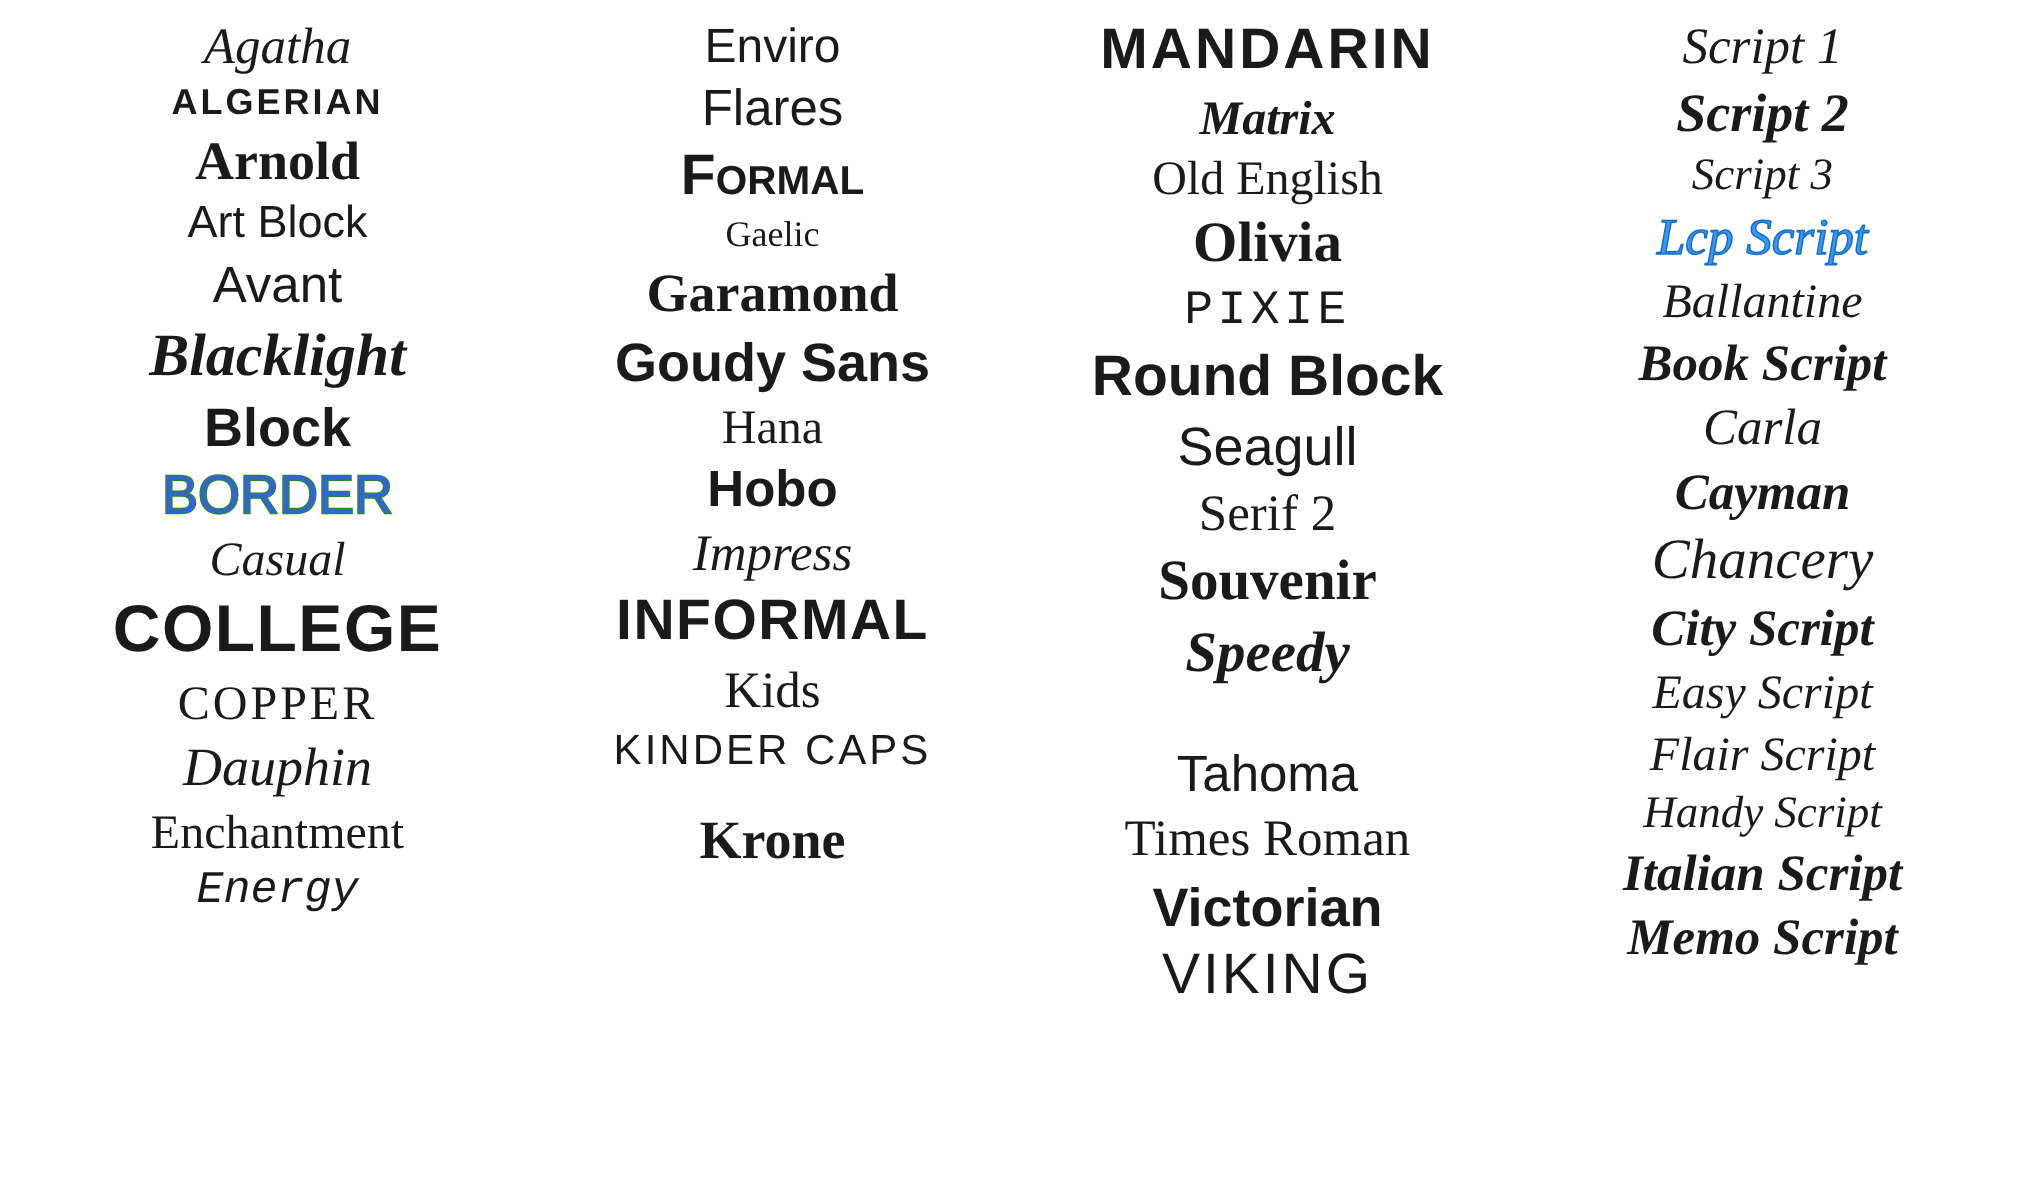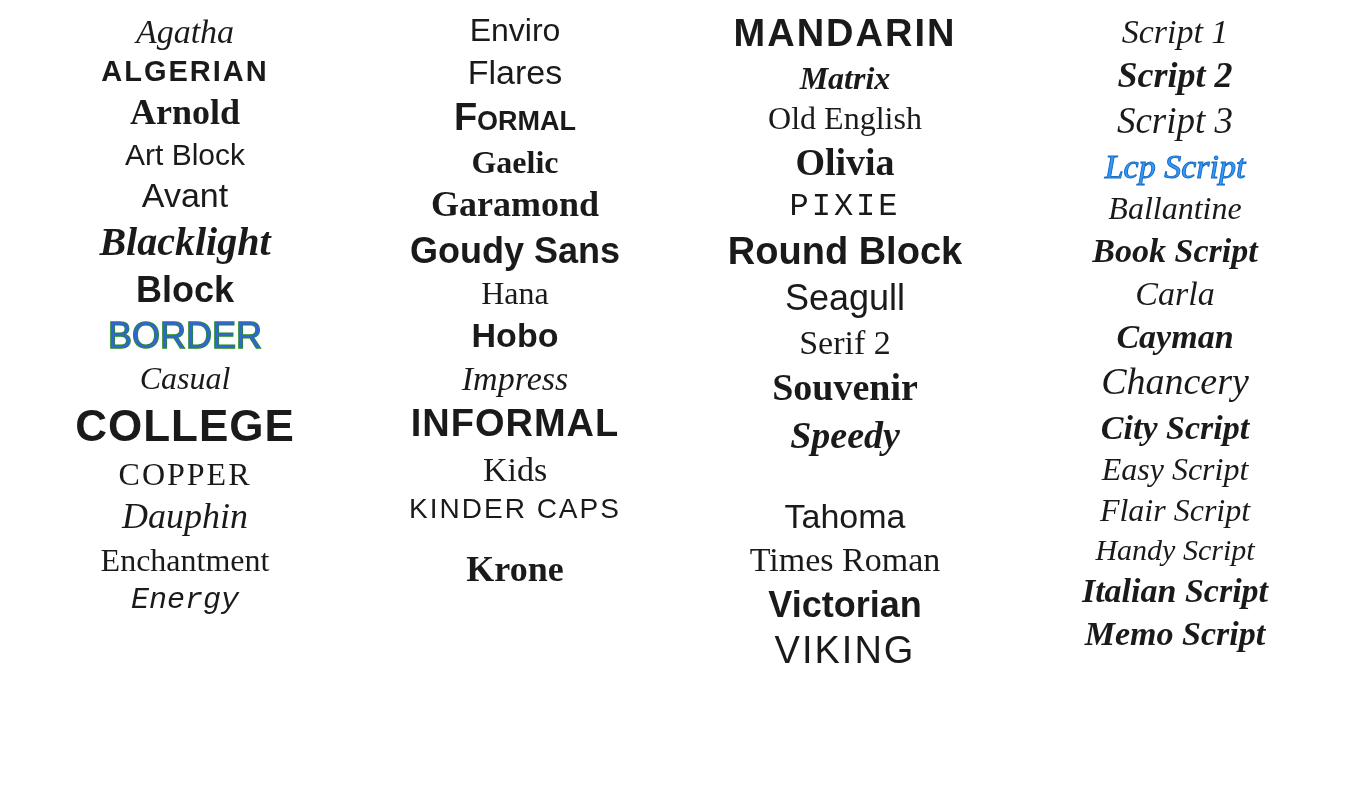--- a/index.html
+++ b/index.html
@@ -25,39 +25,39 @@
       padding: 0 10px;
     }
     .font-item {
       text-align: center;
       line-height: 1.15;
       color: #1a1a1a;
       padding: 2px 0;
     }
     
     .f-agatha { font-family: 'Palatino Linotype', Palatino, serif; font-style: italic; font-size: 34px; }
-    .f-algerian { font-family: 'Arial Black', sans-serif; font-size: 29px; font-weight: 900; letter-spacing: 2px; font-variant: small-caps; text-align: center; }
+    .f-algerian { font-family: 'Arial Black', sans-serif; font-size: 24px; font-weight: 900; letter-spacing: 2px; font-variant: small-caps; text-align: center; }
     .f-arnold { font-family: Georgia, serif; font-size: 36px; font-weight: 900; }
     .f-artblock { font-family: 'Trebuchet MS', sans-serif; font-size: 30px; }
     .f-avant { font-family: 'Century Gothic', sans-serif; font-size: 34px; }
     .f-blacklight { font-family: 'Brush Script MT', cursive; font-size: 40px; font-style: italic; font-weight: bold; }
     .f-block { font-family: 'Arial Black', sans-serif; font-size: 36px; font-weight: 900; }
     .f-border { font-family: 'Arial Black', sans-serif; font-size: 36px; font-weight: 400; color: #3366cc; -webkit-text-stroke: 1px #228b22; paint-order: stroke fill; }
     .f-casual { font-family: 'Comic Sans MS', cursive; font-size: 32px; font-style: italic; }
     .f-college { font-family: 'Arial Black', sans-serif; font-size: 44px; font-weight: 900; letter-spacing: 1px; }
     .f-copper { font-family: 'Copperplate Gothic Bold', 'Copperplate', serif; font-size: 32px; letter-spacing: 2px; }
     .f-dauphin { font-family: 'Palatino Linotype', serif; font-size: 36px; font-style: italic; }
     .f-enchantment { font-family: 'Times New Roman', serif; font-size: 32px; }
     .f-energy { font-family: 'Courier New', monospace; font-size: 30px; font-style: italic; }
 
     
     .f-enviro { font-family: 'Trebuchet MS', sans-serif; font-size: 32px; }
     .f-flares { font-family: 'Century Gothic', sans-serif; font-size: 34px; }
     .f-formal { font-family: 'Arial Black', sans-serif; font-size: 38px; font-weight: 900; font-variant: small-caps; }
-    .f-gaelic { font-family: 'Palatino Linotype', serif; font-size: 32px; font-weight: bold; }
+    .f-gaelic { font-family: 'Palatino Linotype', serif; font-size: 24px; }
     .f-garamond { font-family: Garamond, 'Times New Roman', serif; font-size: 36px; font-weight: bold; }
     .f-goudy { font-family: 'Arial Black', sans-serif; font-size: 36px; font-weight: 900; }
     .f-hana { font-family: 'Times New Roman', serif; font-size: 32px; }
     .f-handel { font-family: 'Arial Black', sans-serif; font-size: 36px; font-weight: 900; }
     .f-hobo { font-family: 'Century Gothic', sans-serif; font-size: 34px; font-weight: bold; }
     .f-impress { font-family: Georgia, serif; font-size: 34px; font-style: italic; }
     .f-informal { font-family: 'Arial Black', sans-serif; font-size: 38px; font-weight: 900; letter-spacing: 1px; }
     .f-kids { font-family: 'Comic Sans MS', cursive; font-size: 34px; }
     .f-kindercaps { font-family: 'Trebuchet MS', sans-serif; font-size: 28px; letter-spacing: 2px; }
     .f-krone { font-family: Georgia, serif; font-size: 36px; font-weight: bold; margin-top: 20px; }
@@ -74,21 +74,21 @@
     .f-souvenir { font-family: 'Palatino Linotype', serif; font-size: 38px; font-weight: 900; }
     .f-speedy { font-family: Georgia, serif; font-size: 38px; font-weight: 900; font-style: italic; }
     .f-tahoma { font-family: Tahoma, sans-serif; font-size: 34px; margin-top: 36px; }
     .f-timesroman { font-family: 'Times New Roman', serif; font-size: 34px; }
     .f-victorian { font-family: 'Arial Black', sans-serif; font-size: 36px; font-weight: 900; }
     .f-viking { font-family: 'Trebuchet MS', sans-serif; font-size: 38px; letter-spacing: 2px; }
 
     
     .f-script1 { font-family: 'Palatino Linotype', serif; font-style: italic; font-size: 34px; }
     .f-script2 { font-family: 'Palatino Linotype', serif; font-style: italic; font-size: 36px; font-weight: bold; }
-    .f-script3 { font-family: 'Palatino Linotype', serif; font-style: italic; font-size: 37px; }
+    .f-script3 { font-family: 'Palatino Linotype', serif; font-style: italic; font-size: 30px; }
     .f-lcpscript { font-family: 'Palatino Linotype', serif; font-style: italic; font-size: 34px; color: #3399ff; -webkit-text-stroke: 1px #1a6dc2; }
     .f-ballantine { font-family: 'Palatino Linotype', serif; font-style: italic; font-size: 32px; }
     .f-bookscript { font-family: 'Palatino Linotype', serif; font-style: italic; font-size: 34px; font-weight: bold; }
     .f-carla { font-family: 'Palatino Linotype', serif; font-style: italic; font-size: 34px; }
     .f-cayman { font-family: 'Palatino Linotype', serif; font-style: italic; font-size: 34px; font-weight: bold; }
     .f-chancery { font-family: 'Palatino Linotype', serif; font-style: italic; font-size: 38px; }
     .f-cityscript { font-family: 'Palatino Linotype', serif; font-style: italic; font-size: 34px; font-weight: bold; }
     .f-easyscript { font-family: 'Palatino Linotype', serif; font-style: italic; font-size: 32px; }
     .f-flairscript { font-family: 'Palatino Linotype', serif; font-style: italic; font-size: 32px; }
     .f-handyscript { font-family: 'Palatino Linotype', serif; font-style: italic; font-size: 30px; text-align: right; }

